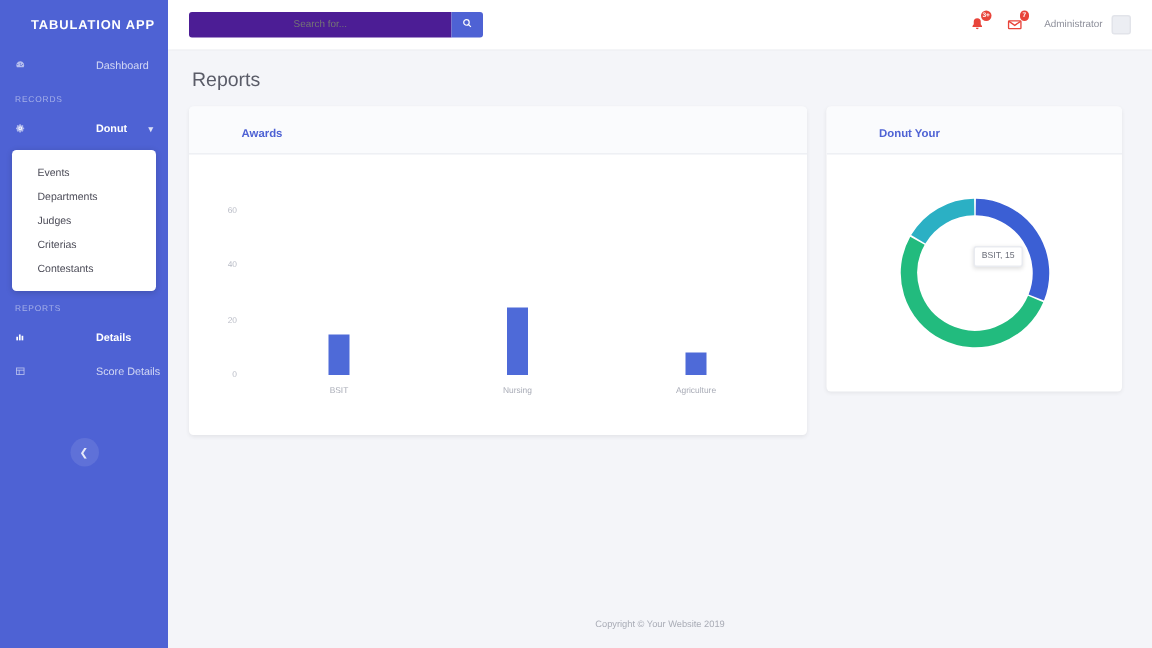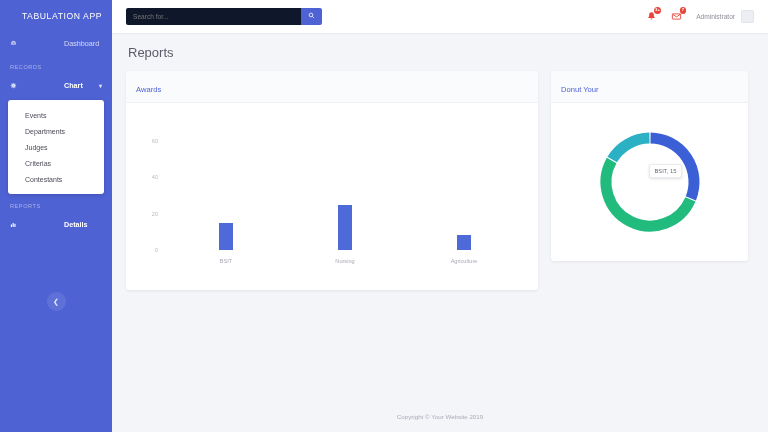--- a/index.html
+++ b/index.html
@@ -16,21 +16,21 @@
     width: 112px; height: 432px;
     background: #4e62d4;
     color: #fff;
     position: relative;
     flex: 0 0 112px;
     overflow: visible;
   }
   .brand {
     height: 32px;
     display: flex; align-items: center; justify-content: center;
-    font-size: 8.6px; font-weight: normal; letter-spacing: .6px;
+    font-size: 8.6px; font-weight: bold; letter-spacing: .6px;
     color: #ffffff;
     margin-left: 12px;
   }
   .nav-item {
     display: flex; align-items: center;
     height: 23px;
     padding: 0 10px;
     font-size: 7.2px;
     color: rgba(255,255,255,.74);
     cursor: pointer;
@@ -88,26 +88,27 @@
     padding: 0 14px 0 14px;
     box-shadow: 0 1px 1px rgba(0,0,0,.045);
     flex: 0 0 33px;
   }
   .search {
     display: flex; align-items: center; height: 17px;
   }
   .search input {
     width: 175px; height: 17px;
     border: none; outline: none;
-    background: #0f172a;
+    background: #4c1d95;
     border-radius: 2px 0 0 2px;
     font-size: 6.6px;
     color: #8b8d99;
     padding: 0 7px;
     font-family: "Liberation Sans", sans-serif;
+    text-align: center;
   }
   .search-btn {
     width: 21px; height: 17px;
     background: #4e62d4;
     border: none; border-radius: 0 2px 2px 0;
     color: #fff; font-size: 7.5px;
     display: flex; align-items: center; justify-content: center;
     cursor: pointer;
   }
   .top-right { margin-left: auto; display: flex; align-items: center; gap: 14px; }
@@ -140,21 +141,21 @@
     background: #fff;
     border-radius: 3px;
     box-shadow: 0 1px 3px rgba(0,0,0,.07);
     overflow: hidden;
   }
   .card-head {
     padding: 7px 10px 6px 10px;
     border-bottom: 1px solid #eef0f4;
     background: #fafbfd;
   }
-  .card-title { font-size: 7.6px; font-weight: normal; color: #4e62d4; }
+  .card-title { font-size: 7.6px; font-weight: bold; color: #4e62d4; margin-left: 25px; }
   .card-awards { width: 412px; }
   .card-donut { width: 197px; }
   .card-body-bar { height: 187px; position: relative; }
   .card-body-donut { height: 158px; position: relative; display: flex; align-items: center; justify-content: center; }
 
   
   .bar-chart { position: absolute; inset: 0; }
   .ytick {
     position: absolute; left: 14px; width: 18px;
     text-align: right; font-size: 5.6px; color: #b9bcc6;
@@ -209,21 +210,21 @@
 
     <div class="nav-heading">RECORDS</div>
 
     <div class="nav-item active">
       <span class="nv-ic">
         <svg width="7" height="7" viewBox="0 0 16 16" fill="currentColor">
             <path d="M8 5.2A2.8 2.8 0 1 0 8 10.8 2.8 2.8 0 0 0 8 5.2zm0 4.2a1.4 1.4 0 1 1 0-2.8 1.4 1.4 0 0 1 0 2.8z"></path>
             <path d="M14 7.1l-1.4-.2a4.9 4.9 0 0 0-.5-1.2l.9-1.1-1.6-1.6-1.1.9a4.9 4.9 0 0 0-1.2-.5L8.9 2H6.6l-.2 1.4a4.9 4.9 0 0 0-1.2.5l-1.1-.9L2.5 4.6l.9 1.1a4.9 4.9 0 0 0-.5 1.2L1.5 7.1v2.3l1.4.2c.1.4.3.8.5 1.2l-.9 1.1 1.6 1.6 1.1-.9c.4.2.8.4 1.2.5l.2 1.4h2.3l.2-1.4c.4-.1.8-.3 1.2-.5l1.1.9 1.6-1.6-.9-1.1c.2-.4.4-.8.5-1.2l1.4-.2z" opacity=".55"></path>
           </svg>
       </span>
-      <span class="nv-lb">Chart</span>
+      <span class="nv-lb">Donut</span>
       <span class="chev">▾</span>
     </div>
 
     <div class="submenu">
       <div class="submenu-item">Events</div>
       <div class="submenu-item">Departments</div>
       <div class="submenu-item">Judges</div>
       <div class="submenu-item">Criterias</div>
       <div class="submenu-item">Contestants</div>
     </div>
@@ -234,20 +235,30 @@
       <span class="nv-ic">
         <svg width="7" height="7" viewBox="0 0 16 16" fill="currentColor">
             <rect x="2" y="8" width="2.6" height="5.5"></rect>
             <rect x="6" y="4.5" width="2.6" height="9"></rect>
             <rect x="10" y="6.5" width="2.6" height="7"></rect>
           </svg>
       </span>
       <span class="nv-lb">Details</span>
     </div>
 
+    <div class="nav-item">
+      <span class="nv-ic">
+        <svg width="7" height="7" viewBox="0 0 16 16" fill="none" stroke="currentColor" stroke-width="1.3">
+            <rect x="2.2" y="3" width="11.6" height="10"></rect>
+            <line x1="2.2" y1="6.4" x2="13.8" y2="6.4"></line>
+            <line x1="6.4" y1="6.4" x2="6.4" y2="13"></line>
+          </svg>
+      </span>
+      <span class="nv-lb">Score Details</span>
+    </div>
 
     <div class="collapse-wrap">
       <button class="collapse-btn">
         <span>❮</span>
       </button>
     </div>
   </aside>
 
   <div class="main">
 

